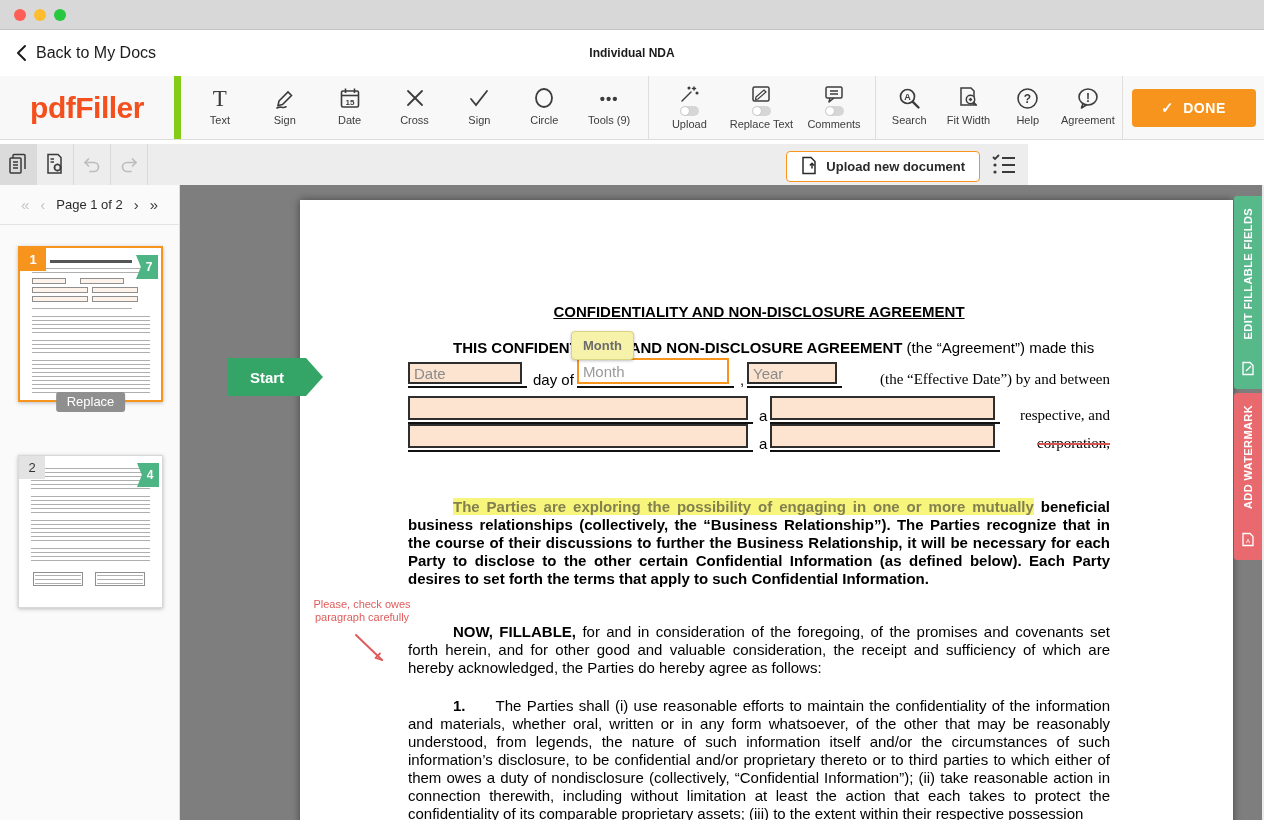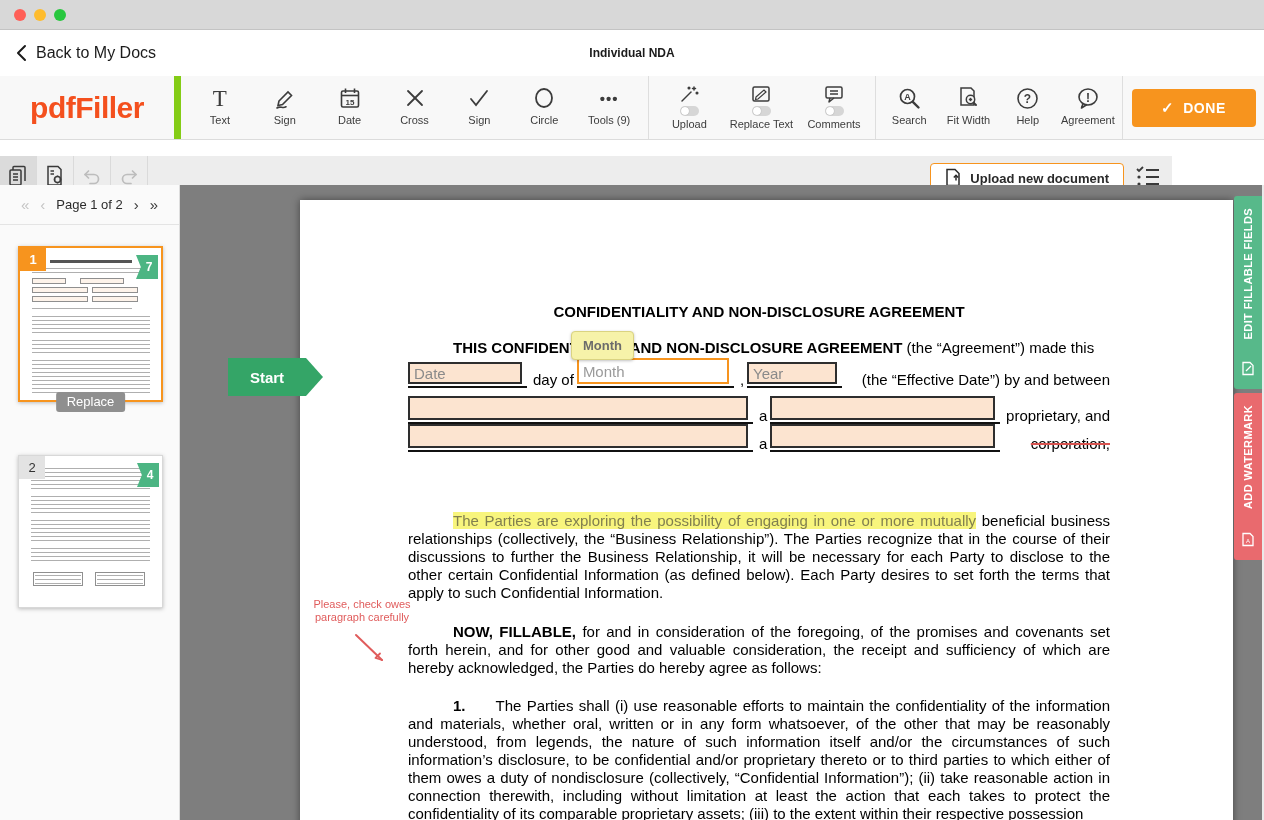--- a/index.html
+++ b/index.html
@@ -30,21 +30,21 @@
   .tb-ic.dots3 { font-size:15px; letter-spacing:1px; font-weight:bold; }
   .tb-lb { font-size:11px; color:#3C3C3C; white-space:nowrap; margin-top:3px; }
   .tg-btn .tb-ic { height:18px; }
   .toggle { width:19px; height:10px; border-radius:5px; background:#D6D6D6; position:relative; margin-top:3px; }
   .toggle .knob { position:absolute; left:1px; top:1px; width:8px; height:8px; border-radius:50%; background:#fff; box-shadow:0 0 1px rgba(0,0,0,.4); }
   .tg-btn .tb-lb { margin-top:2px; }
   .done-btn { width:124px; height:38px; background:#F7941E; border:none; border-radius:4px; color:#fff; font-size:14px; font-weight:bold; letter-spacing:0.6px; display:flex; align-items:center; justify-content:center; gap:9px; cursor:pointer; font-family:"Liberation Sans", sans-serif; }
   .done-check { font-size:15px; font-weight:bold; }
 
   
-  .subbar { position:absolute; left:0; top:156px; width:1172px; height:45px; background:#EDEDED; border-bottom:1px solid #D6D6D6; }
+  .subbar { position:absolute; left:0; top:144px; width:1028px; height:45px; background:#EDEDED; border-bottom:1px solid #D6D6D6; }
   .sb-btn { position:absolute; top:0; height:44px; width:37px; display:flex; align-items:center; justify-content:center; border-right:1px solid #DADADA; cursor:pointer; color:#3A3A3A; }
   .sb-btn.active { background:#DBDBDB; }
   .sb-btn.disabled { color:#BDBDBD; cursor:default; }
   .upload-btn { position:absolute; right:48px; top:7px; height:31px; background:#fff; border:1px solid #F7941E; border-radius:4px; display:flex; align-items:center; gap:9px; padding:0 14px; font-size:13px; font-weight:bold; color:#2A2A2A; cursor:pointer; }
   .checklist-btn { position:absolute; right:9px; top:9px; width:30px; height:27px; display:flex; align-items:center; justify-content:center; cursor:pointer; }
 
   
   .left-panel { position:absolute; left:0; top:185px; width:180px; height:635px; background:#FAFAFA; border-right:1px solid #DDDDDD; }
   .pagenav { height:40px; border-bottom:1px solid #E4E4E4; display:flex; align-items:center; justify-content:center; gap:11px; background:#FAFAFA; }
   .nav-ar { font-size:15px; line-height:1; cursor:pointer; color:#3A3A3A; }
@@ -60,39 +60,39 @@
   .edited-badge { position:absolute; left:50%; transform:translateX(-50%); bottom:-12px; background:#8F8F8F; color:#fff; font-size:13px; padding:2px 11px 3px; border-radius:3px; z-index:3; white-space:nowrap; }
   
   .mini { position:absolute; pointer-events:none; }
   .mini-title { left:30px; top:12px; width:82px; height:3px; background:#555; }
   .mini-line { background:repeating-linear-gradient(to bottom, #AFAFAF 0 1px, transparent 1px 4px); }
   .mini-box { border:1px solid #8F8F8F; background:#FDF3EA; }
 
   
   .canvas { position:absolute; left:180px; top:185px; width:1084px; height:635px; background:#7E7E7E; overflow:hidden; }
   .page { position:absolute; left:120px; top:15px; width:933px; height:660px; background:#fff; box-shadow:0 0 8px rgba(0,0,0,.45); }
-  .doc-h1 { position:absolute; left:108px; top:103px; width:702px; text-align:center; font-size:15px; font-weight:bold; color:#000; }
+  .doc-h1 { position:absolute; left:108px; top:103px; width:702px; text-align:center; font-size:15px; font-weight:bold; text-decoration:underline; color:#000; }
   .p { position:absolute; left:108px; width:702px; font-size:15px; line-height:18px; color:#000; text-align:justify; }
   .indent { text-indent:45px; }
   .p-intro { top:139px; }
   .p-parties { top:263px; text-align:left; }
-  .p-2 { top:312px; } .p-3 { top:423px; } .p-4 { top:497px; }
+  .p-2 { top:298px;font-weight:bold; } .p-3 { top:423px; } .p-4 { top:497px; }
   .hl { background:#F8F57D; color:#82804F; }
   .pnum { margin-right:30px; }
   .row { position:absolute; left:108px; width:702px; display:flex; align-items:flex-end; white-space:nowrap; font-size:15px; color:#000; }
   .row1 { top:158px; } .row2 { top:196px; } .row3 { top:224px; }
   .blank { border-bottom:2px solid #111; padding:0 5px 2px 0; }
   .field { background:#FCE4D0; border:2px solid #2E2E2E; height:22px; display:flex; align-items:center; padding-left:4px; font-size:15px; color:#8A8A8A; }
   .f-date { width:114px; }
   .f-month { width:152px; height:26px; background:#fff; border:2px solid #F7941E; color:#9A9A9A; }
   .f-year { width:90px; }
   .f-big { width:340px; height:24px; }
   .f-mid { width:225px; height:24px; }
   .inline-lb { padding:0 3px 0 6px; }
-  .tail { margin-left:auto; }
+  .tail { margin-left:auto;font-family:Liberation Serif, serif; }
   .struck { text-decoration:line-through; text-decoration-color:#D9534F; text-decoration-thickness:2px; }
   .month-tip { position:absolute; left:271px; top:131px; width:63px; height:29px; background:#F6F2A9; border:1px solid #DAD381; border-radius:4px; box-shadow:0 1px 3px rgba(0,0,0,.25); display:flex; align-items:center; justify-content:center; font-size:13px; font-weight:bold; color:#6B6B6B; z-index:6; }
   .annotation { position:absolute; left:6px; top:398px; width:112px; font-size:11px; line-height:13px; color:#E05C5C; text-align:center; }
   .anno-arrow { position:absolute; left:52px; top:432px; }
 
   .start-badge { position:absolute; left:48px; top:173px; width:78px; height:38px; background:#34A567; color:#fff; font-size:15px; font-weight:bold; display:flex; align-items:center; justify-content:center; cursor:pointer; z-index:5; }
   .start-badge::after { content:""; position:absolute; left:78px; top:0; border-top:19px solid transparent; border-bottom:19px solid transparent; border-left:17px solid #34A567; }
 
   
   .right-strip { position:absolute; right:0; top:185px; width:2px; height:635px; background:#EAEAEA; z-index:4; }
@@ -419,21 +419,21 @@
     </div>
 
     <div class="row row2">
       <span class="blank">
         <span class="field f-big"></span>
       </span>
       <span class="inline-lb">a</span>
       <span class="blank">
         <span class="field f-mid"></span>
       </span>
-      <span class="tail">proprietary, and</span>
+      <span class="tail">respective, and</span>
     </div>
 
     <div class="row row3">
       <span class="blank">
         <span class="field f-big"></span>
       </span>
       <span class="inline-lb">a</span>
       <span class="blank">
         <span class="field f-mid"></span>
       </span>

